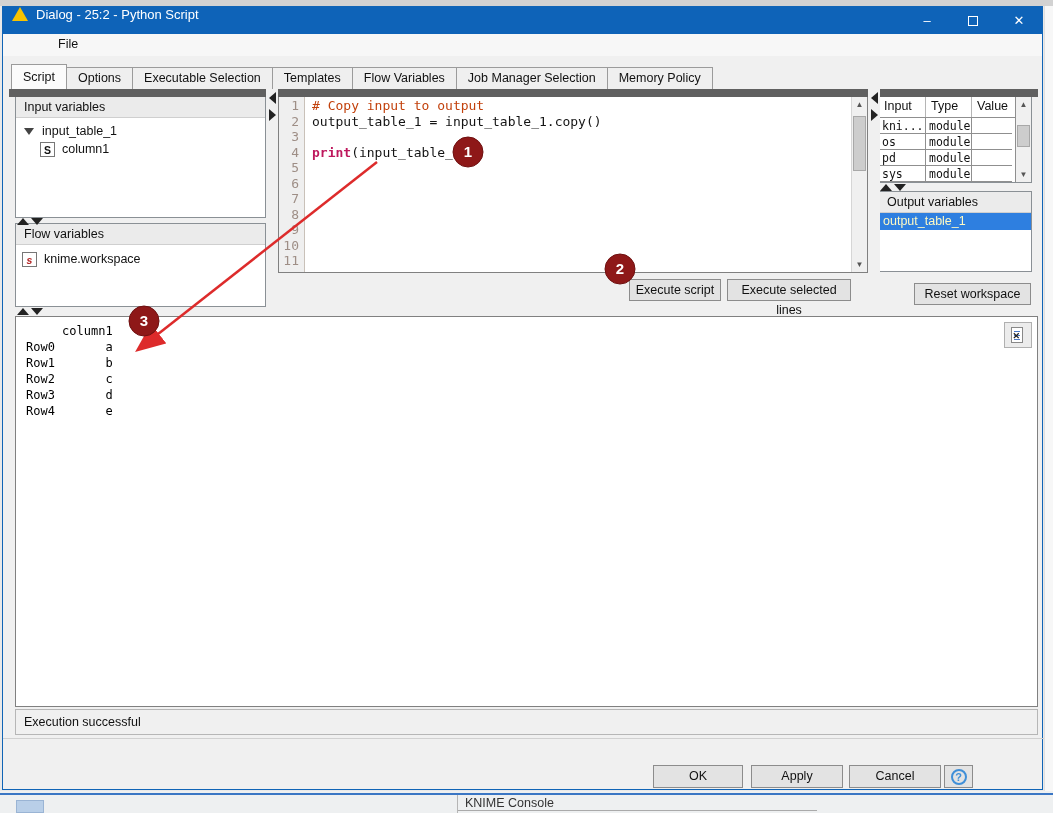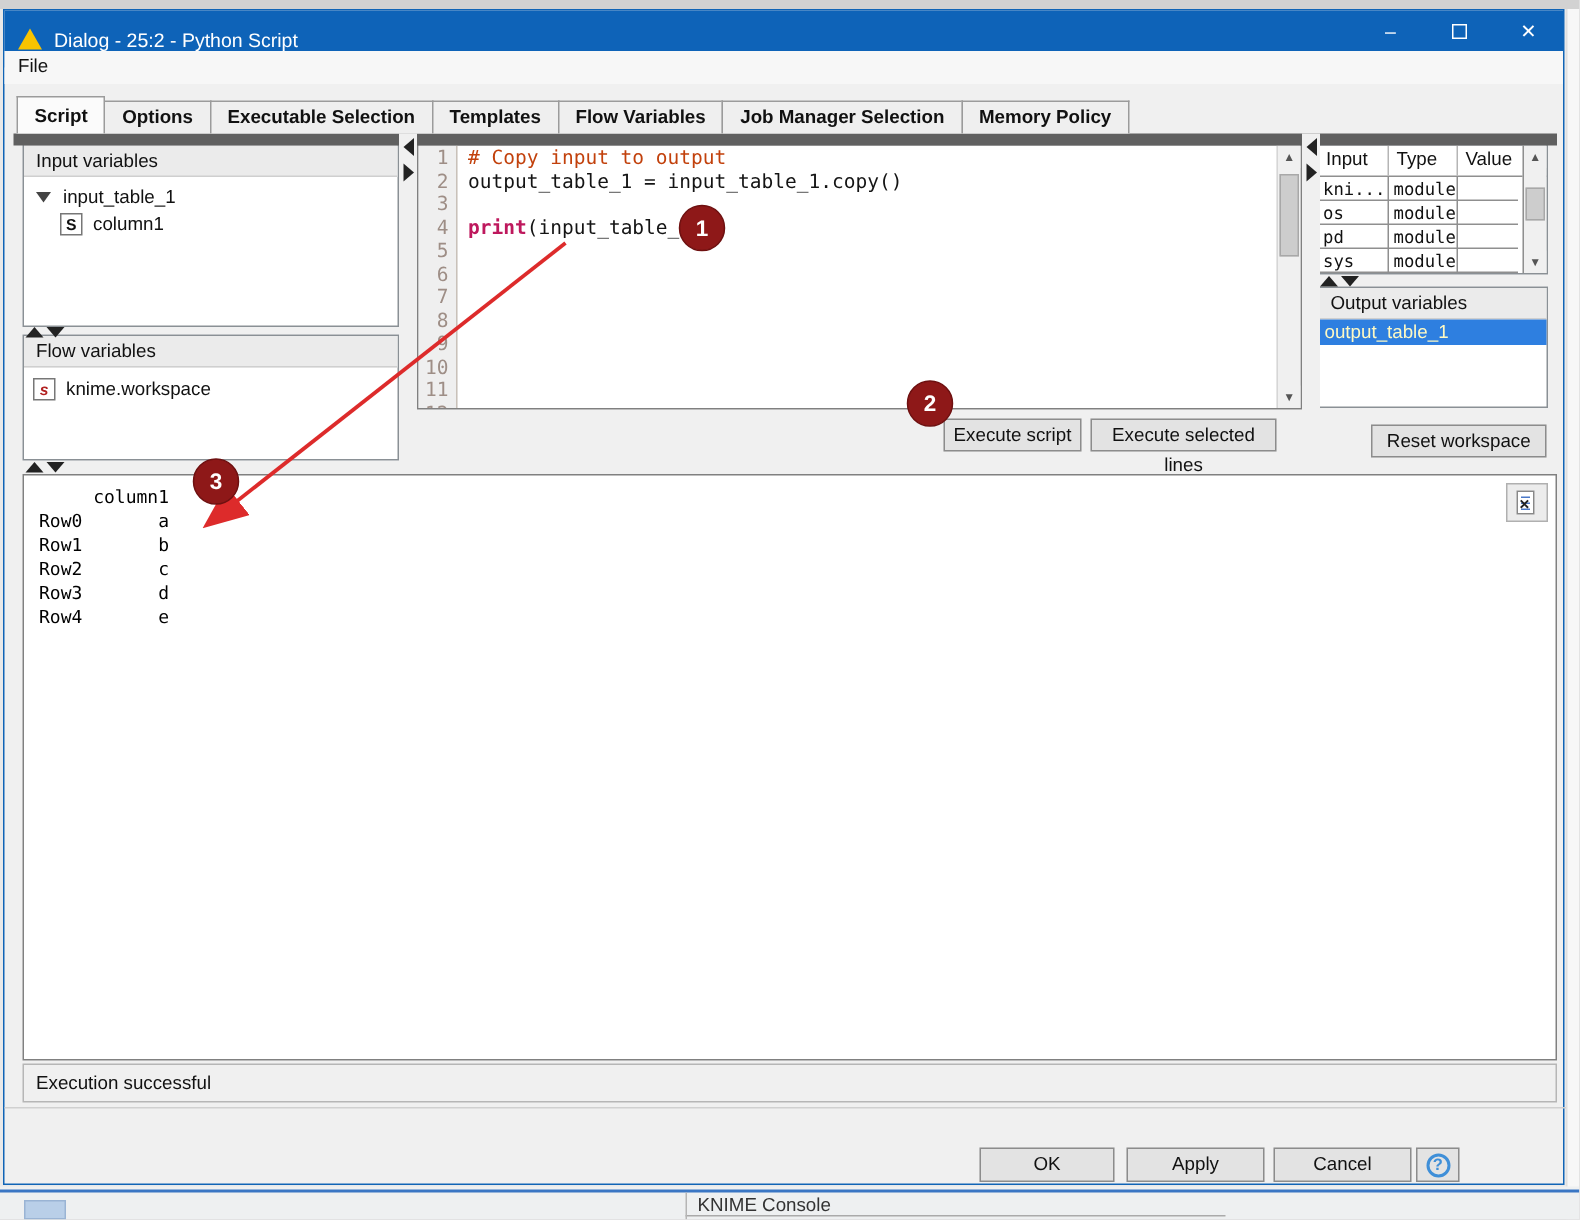--- a/index.html
+++ b/index.html
@@ -15,33 +15,33 @@
   .bg-console-label { position:absolute; left:465px; top:796px; font-size:12.5px; color:#333; }
   .bg-console-underline { position:absolute; left:457px; top:810px; width:360px; height:1px; background:#aaa; }
   .bg-vline { position:absolute; left:457px; top:795px; width:1px; height:18px; background:#b5b5b5; }
   .bg-scroll-chip { position:absolute; left:16px; top:800px; width:28px; height:13px; background:#b9cfe8; border:1px solid #9ab4d4; }
 
   
   .dialog { position:absolute; left:2px; top:6px; width:1041px; height:784px;
             background:#f0f0f0; border:1px solid #1064b6; }
 
   .titlebar { position:absolute; left:0; top:0; width:100%; height:38px; background:#0e63b8;
-              display:flex; align-items:center; color:#fff; font-size:13px; }
+              display:flex; color:#fff; font-size:13px; }
   .knime-tri { width:0; height:0; margin:0 8px 0 9px;
                border-left:8px solid transparent; border-right:8px solid transparent;
                border-bottom:14px solid #f8c300; }
   .win-btns { position:absolute; right:0; top:0; height:27px; display:flex; }
   .win-btn { width:46px; height:27px; display:flex; align-items:center; justify-content:center;
              color:#fff; font-size:13px; }
   .win-max-glyph { display:inline-block; width:10px; height:10px; border:1px solid #fff; }
 
   .menubar { position:absolute; left:0; top:27px; width:100%; height:22px; background:#f7f7f7; }
-  .menu-item { display:inline-block; padding:3px 9px; font-size:12.5px; }
-
-  .tabbar { position:absolute; left:8px; top:60px; height:23px; white-space:nowrap; z-index:3;font-weight:bold; }
+  .menu-item { display:inline-block; padding:3px 21px; font-size:12.5px;margin-left:34px; }
+
+  .tabbar { position:absolute; left:8px; top:60px; height:23px; white-space:nowrap; z-index:3; }
   .tab { display:inline-block; vertical-align:bottom; font-size:12.5px; padding:3px 11px 4px;
          background:#efefef; border:1px solid #9b9b9b; border-bottom:none; margin-right:-1px;
          height:22px; }
   .tab.active { background:#fbfbfb; height:25px; padding-top:5px; position:relative; z-index:4;
                 margin-top:-3px; }
 
   .sash-band { position:absolute; left:6px; top:82px; width:1029px; height:8px; background:#606060; z-index:2; }
 
   .vstrip { position:absolute; top:82px; width:12px; height:226px; background:#f0f0f0; z-index:5; }
   .vstrip.a { left:263px; } .vstrip.b { left:865px; }

